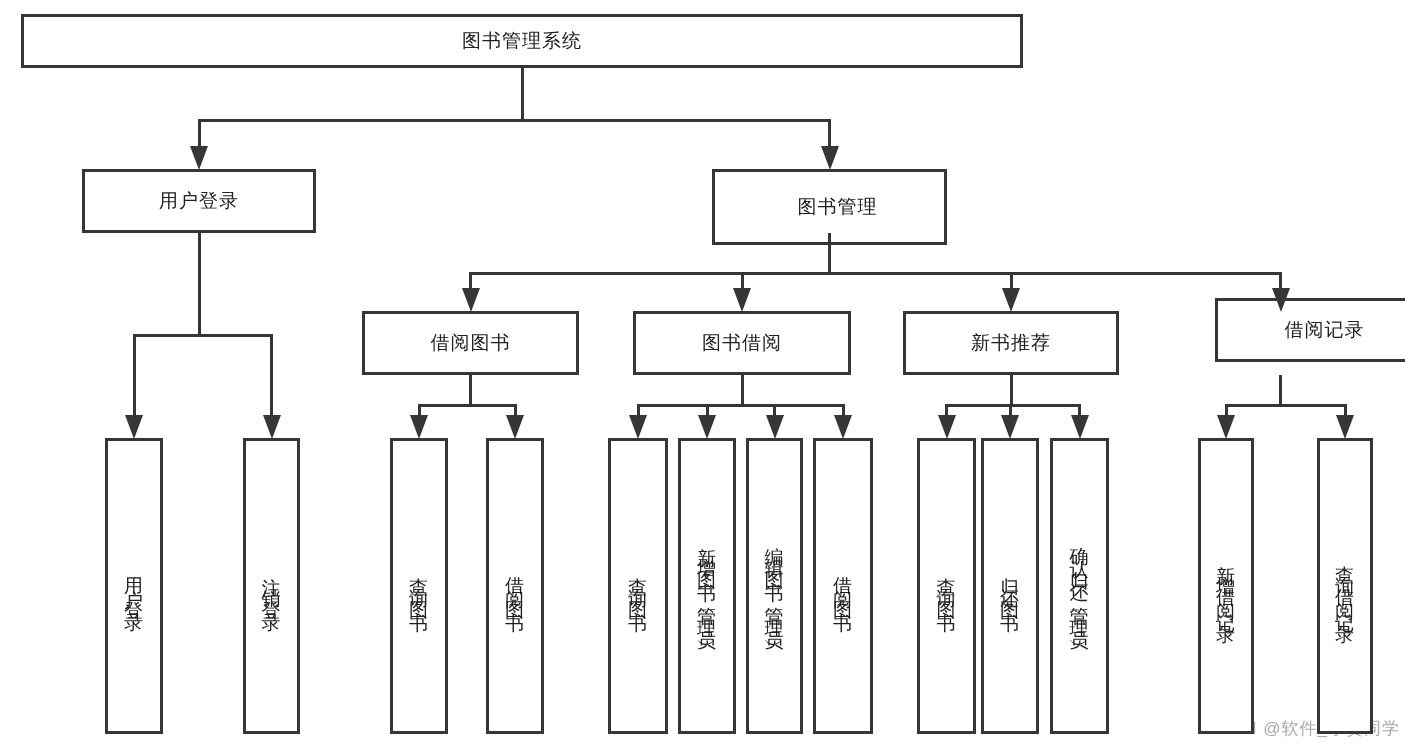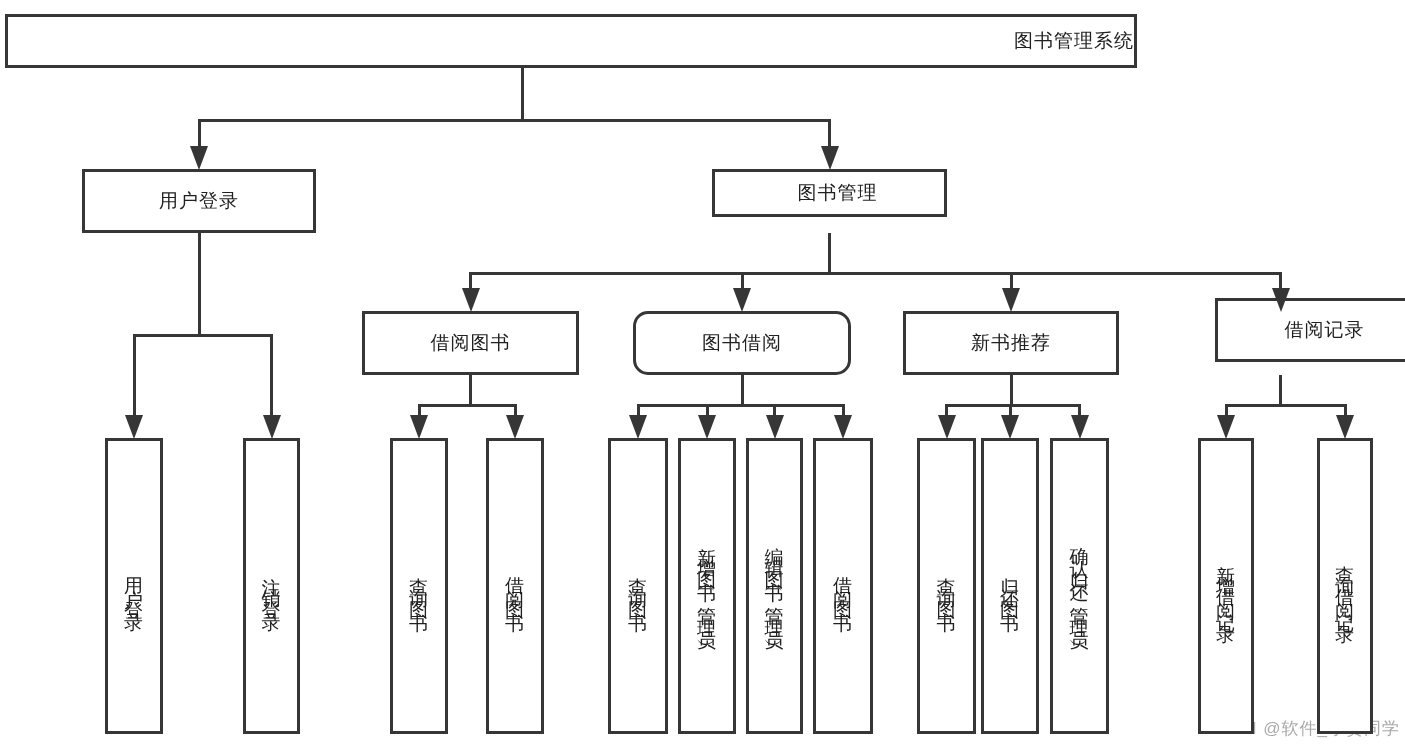--- a/index.html
+++ b/index.html
@@ -53,33 +53,33 @@
     letter-spacing: 1px;
     color: var(--wm, #a9a9a9);
     white-space: nowrap;
   }
 </style>
 </head>
 <body>
 
 <div class="stage" style="--line: #363636; --text: #212121; --box-bg: #ffffff; --page-bg: #ffffff; --wm: #a9a9a9;">
   <div class="watermark">CSDN @软件_小贺同学</div>
-<div class="node h" style="left: 5px; top: 14px; width: 1132px; height: 54px; justify-content: flex-end;">
+<div class="node h" style="left: 21px; top: 14px; width: 1002px; height: 54px;">
       <span class="label">图书管理系统</span>
     </div>
     <div class="node h" style="left: 82px; top: 169px; width: 234px; height: 64px;">
       <span class="label">用户登录</span>
     </div>
-    <div class="node h" style="left: 712px; top: 169px; width: 235px; height: 48px; padding-left: 16px;">
+    <div class="node h" style="left: 712px; top: 169px; width: 235px; height: 76px; padding-left: 16px;">
       <span class="label">图书管理</span>
     </div>
     <div class="node h" style="left: 362px; top: 311px; width: 217px; height: 64px;">
       <span class="label">借阅图书</span>
     </div>
-    <div class="node h" style="left: 633px; top: 311px; width: 218px; height: 64px; border-radius: 15px;">
+    <div class="node h" style="left: 633px; top: 311px; width: 218px; height: 64px;">
       <span class="label">图书借阅</span>
     </div>
     <div class="node h" style="left: 903px; top: 311px; width: 216px; height: 64px;">
       <span class="label">新书推荐</span>
     </div>
     <div class="node h" style="left: 1171px; top: 298px; width: 219px; height: 64px; margin-left: 44px;">
       <span class="label">借阅记录</span>
     </div>
     <div class="node v" style="left: 105px; top: 438px; width: 58px; height: 296px;">
       <span class="label">用户登录</span>

